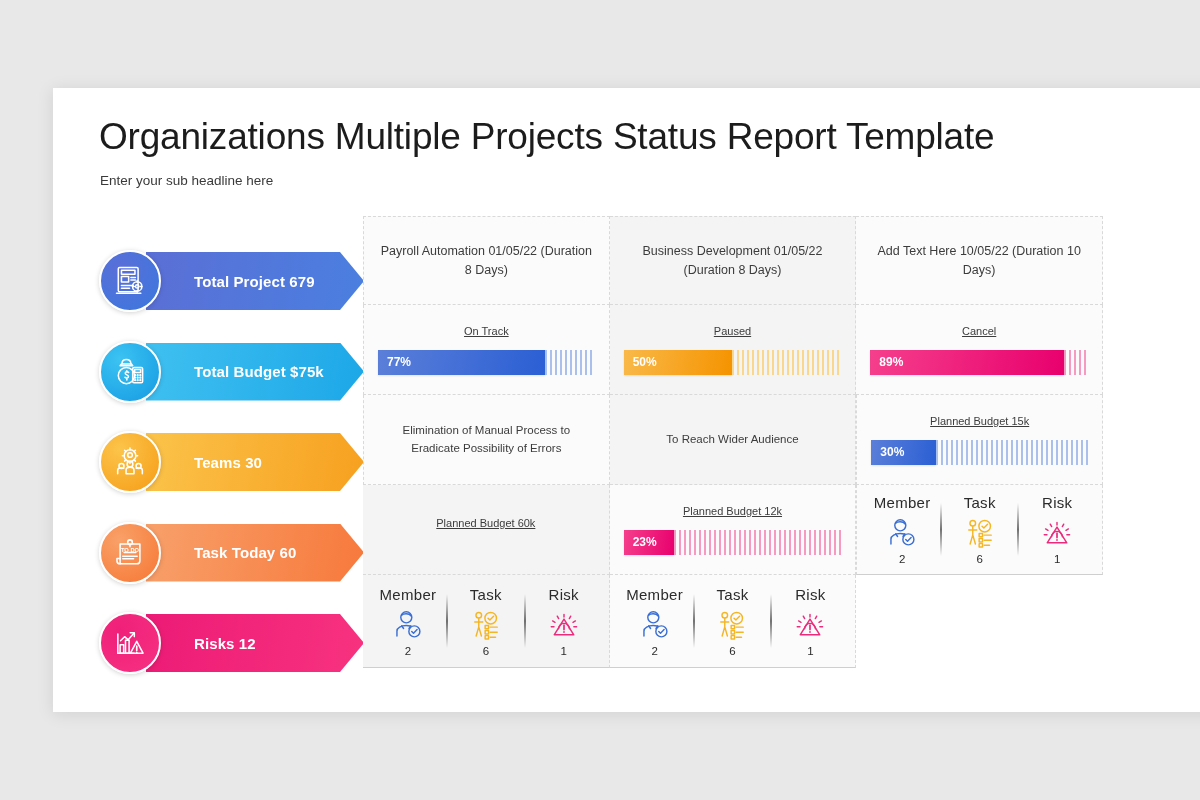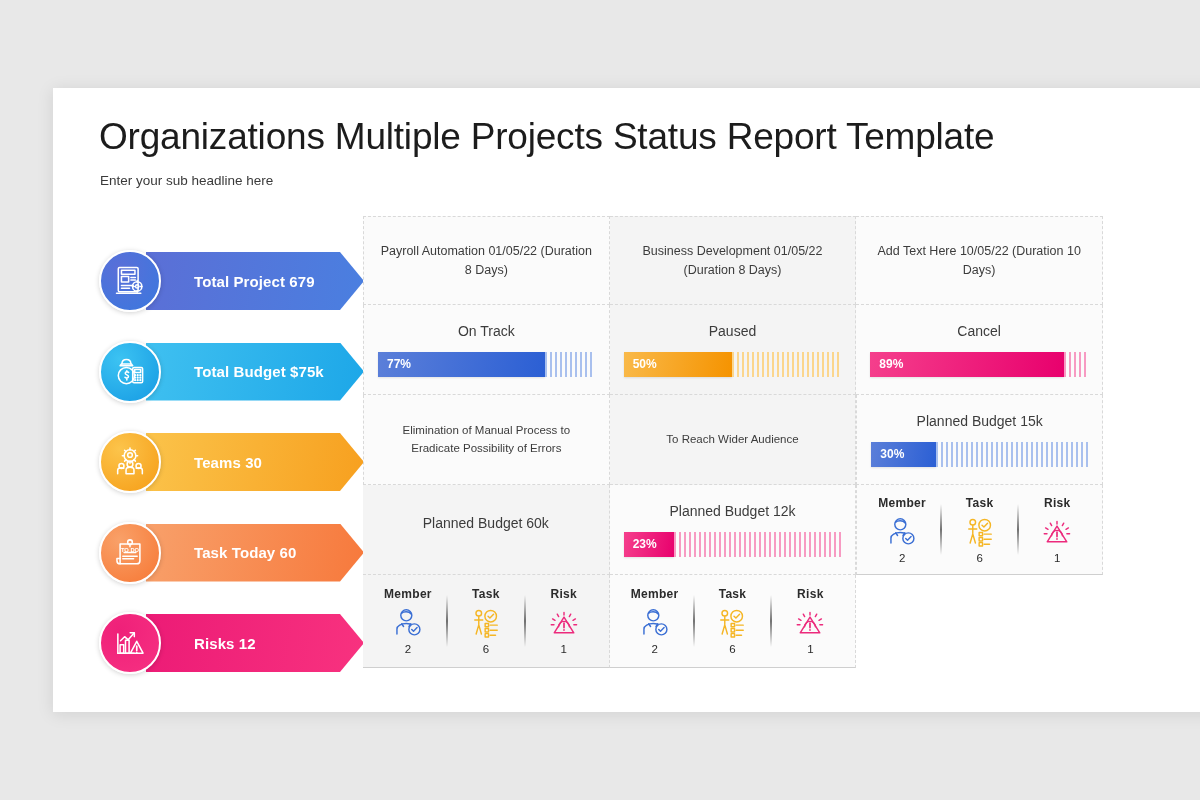--- a/index.html
+++ b/index.html
@@ -90,22 +90,23 @@
   .cell.col0 { border-left: 1px dashed #d9d9d9; }
   .cell.row4 { border-bottom: 1px solid #cfcfcf; }
 
   .head-text {
     font-size: 12.5px; color: #3c3c3c; text-align: center; line-height: 1.45;
   }
   .desc-text {
     font-size: 11.5px; color: #3c3c3c; text-align: center; line-height: 1.5;
   }
   .status-text, .budget-text {
-    font-size: 14px; color: #3c3c3c; text-align: center;
+    font-size: 11px; color: #3c3c3c; text-align: center;
     margin-bottom: 13px;
+    text-decoration: underline;
   }
 
   
   .bar-wrap {
     width: 100%; height: 25px;
     display: flex; align-items: stretch;
     position: relative;
   }
   .bar-fill {
     height: 100%;
@@ -133,21 +134,21 @@
     position: relative;
   }
   .metric + .metric::before {
     content: "";
     position: absolute;
     left: -1px; top: 12%;
     width: 2px; height: 76%;
     background: linear-gradient(to bottom, rgba(0,0,0,0) 0%, rgba(0,0,0,0.55) 50%, rgba(0,0,0,0) 100%);
   }
   .metric-label {
-    font-size: 12px; font-weight: bold; color: #2b2b2b;
+    font-size: 15px; font-weight: normal; color: #2b2b2b;
     letter-spacing: 0.3px;
   }
   .metric-icon { margin: 5px 0 3px; }
   .metric-icon svg { width: 34px; height: 34px; display: block; }
   .metric-value { font-size: 11.5px; color: #2b2b2b; }
 </style>
 </head>
 <body>
 
 <div id="slide">

